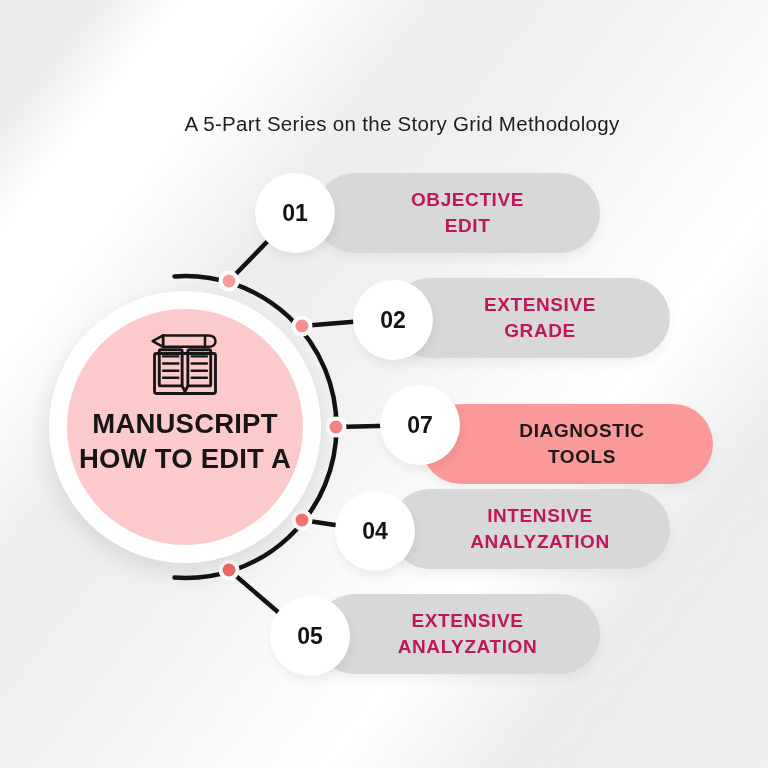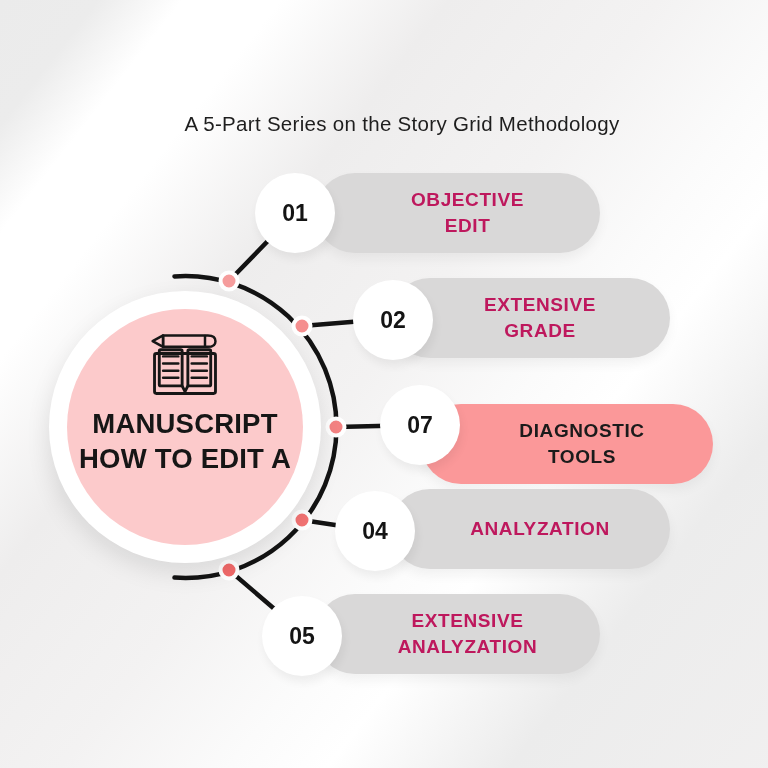--- a/index.html
+++ b/index.html
@@ -114,27 +114,28 @@
 
   <div class="pill accent" style="left:421px;top:404px;width:292px;padding-left:30px;">
     <div>DIAGNOSTIC</div>
     <div>TOOLS</div>
   </div>
   <div class="num-circle" style="left:380px;top:385px;">
     <span>07</span>
   </div>
 
   <div class="pill" style="left:390px;top:489px;width:280px;">
+    <div>INTENSIVE</div>
     <div>ANALYZATION</div>
   </div>
   <div class="num-circle" style="left:335px;top:491px;">
     <span>04</span>
   </div>
 
   <div class="pill" style="left:315px;top:594px;width:285px;text-align:right;">
     <div>EXTENSIVE</div>
     <div>ANALYZATION</div>
   </div>
-  <div class="num-circle" style="left:262px;top:596px;">
+  <div class="num-circle" style="left:270px;top:596px;">
     <span>05</span>
   </div>
 
 </div>
 
 </body></html>

